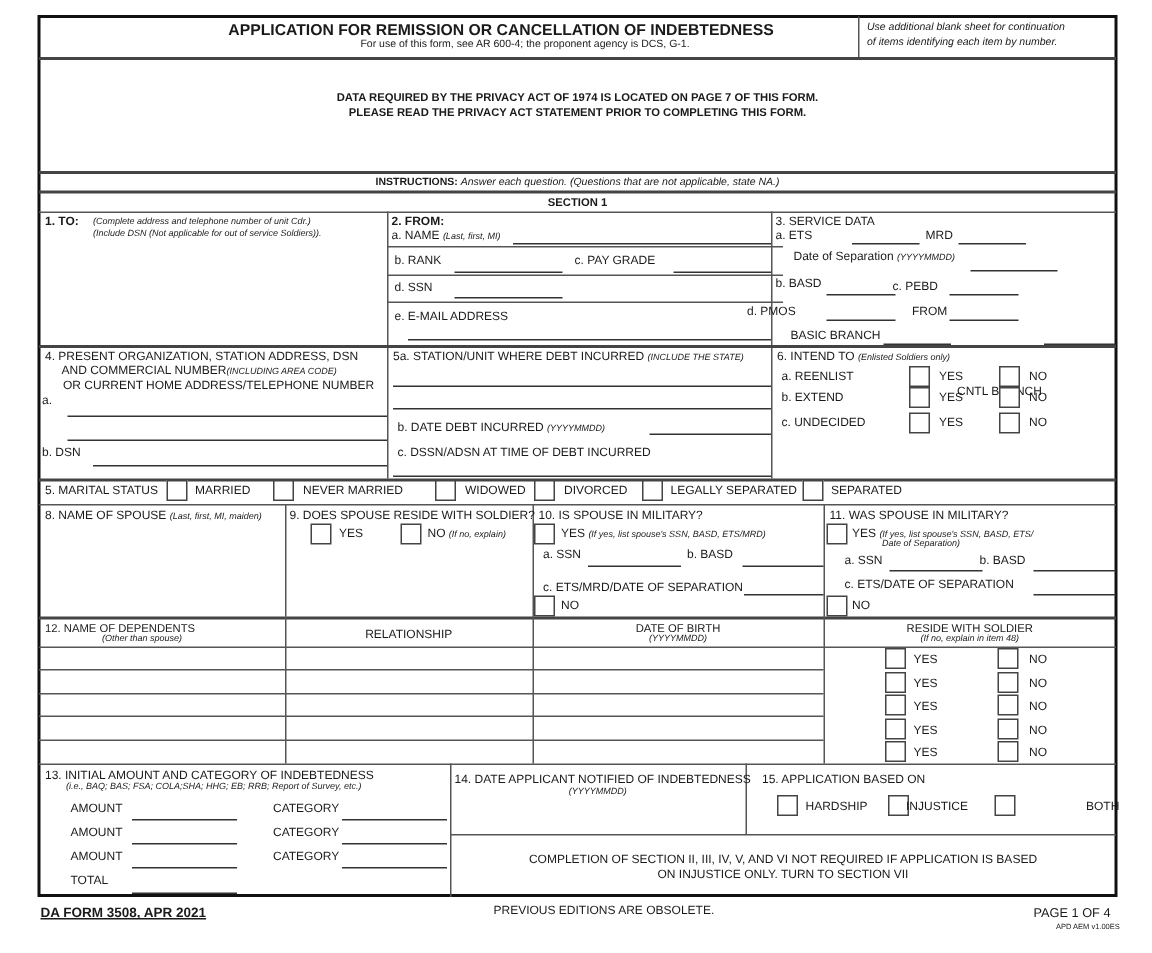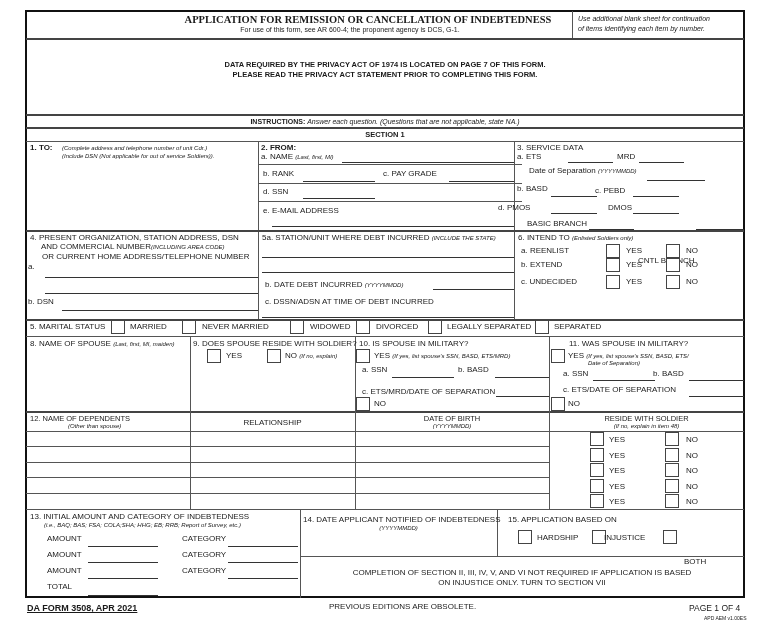--- a/index.html
+++ b/index.html
@@ -17,21 +17,21 @@
   .cb { position: absolute; width: 14px; height: 14px; border: 1px solid #444; background: #fff; }
   .center { text-align: center; }
   .title { font-size: 10.5px; font-weight: bold; }
 </style>
 </head>
 <body>
 
 <div class="form"></div>
 
 <div class="vl" style="left:572px; top:11px; height:27px;"></div>
-<div class="t title center" style="left:148px; width:440px; top:15px;font-family:Liberation Serif, serif;">APPLICATION FOR REMISSION OR CANCELLATION OF INDEBTEDNESS</div>
+<div class="t title center" style="left:114px; width:440px; top:15px;">APPLICATION FOR REMISSION OR CANCELLATION OF INDEBTEDNESS</div>
 <div class="t center" style="left:130px; width:440px; top:25px; font-size:7px;">For use of this form, see AR 600-4; the proponent agency is DCS, G-1.</div>
 <div class="t i" style="left:578px; top:14px; font-size:7px;">Use additional blank sheet for continuation</div>
 <div class="t i" style="left:578px; top:24px; font-size:7px;">of items identifying each item by number.</div>
 <div class="hlb" style="left:26px; width:718px; top:38px;"></div>
 
 <div class="t b center" style="left:26px; width:718px; top:60px; font-size:7.5px;">DATA REQUIRED BY THE PRIVACY ACT OF 1974 IS LOCATED ON PAGE 7 OF THIS FORM.</div>
 <div class="t b center" style="left:26px; width:718px; top:70px; font-size:7.5px;">PLEASE READ THE PRIVACY ACT STATEMENT PRIOR TO COMPLETING THIS FORM.</div>
 <div class="hlb" style="left:26px; width:718px; top:114px;"></div>
 
 <div class="t center" style="left:26px; width:718px; top:117px; font-size:7px;">
@@ -74,21 +74,21 @@
 <div class="t" style="left:529px; top:166px;"><span>Date of Separation</span> <span class="i">(YYYYMMDD)</span></div>
 <div class="line" style="left:647px; width:58px; top:180px;"></div>
 <div class="hl" style="left:514px; width:8px; top:183px;"></div>
 <div class="t" style="left:517px; top:184px;">b.  BASD</div>
 <div class="line" style="left:551px; width:46px; top:196px;"></div>
 <div class="t" style="left:595px; top:186px;">c.  PEBD</div>
 <div class="line" style="left:633px; width:46px; top:196px;"></div>
 <div class="hl" style="left:514px; width:8px; top:201px;"></div>
 <div class="t" style="left:498px; top:203px;">d.  PMOS</div>
 <div class="line" style="left:551px; width:46px; top:213px;"></div>
-<div class="t" style="left:608px; top:203px;">DMOS</div>
+<div class="t" style="left:608px; top:203px;">FROM</div>
 <div class="line" style="left:633px; width:46px; top:213px;"></div>
 <div class="t" style="left:527px; top:219px;">BASIC BRANCH</div>
 <div class="line" style="left:589px; width:45px; top:229px;"></div>
 <div class="t" style="left:638px; top:219px;margin-top:37px;">CNTL BRANCH</div>
 <div class="line" style="left:696px; width:48px; top:229px;"></div>
 
 <div class="hlb" style="left:26px; width:718px; top:230px;"></div>
 
 <div class="t" style="left:30px; top:233px;">4.  PRESENT ORGANIZATION, STATION ADDRESS, DSN</div>
 <div class="t" style="left:41px; top:242px;"><span>AND COMMERCIAL NUMBER</span><span class="i">(INCLUDING AREA CODE)</span></div>
@@ -159,21 +159,21 @@
 <div class="t" style="left:374px; top:351px;"><span>YES</span> <span class="i">(If yes, list spouse's SSN, BASD, ETS/MRD)</span></div>
 <div class="t" style="left:362px; top:365px;">a.  SSN</div>
 <div class="line" style="left:392px; width:62px; top:377px;"></div>
 <div class="t" style="left:458px; top:365px;">b.  BASD</div>
 <div class="line" style="left:495px; width:54px; top:377px;"></div>
 <div class="t" style="left:362px; top:387px;">c.  ETS/MRD/DATE OF SEPARATION</div>
 <div class="line" style="left:496px; width:53px; top:396px;"></div>
 <div class="cb" style="left:356px; top:397px;"></div>
 <div class="t" style="left:374px; top:399px;">NO</div>
 
-<div class="t" style="left:553px; top:339px;margin-left:16px;">11. WAS SPOUSE IN MILITARY?</div>
+<div class="t" style="left:553px; top:339px;">11. WAS SPOUSE IN MILITARY?</div>
 <div class="cb" style="left:551px; top:349px;"></div>
 <div class="t" style="left:568px; top:351px;"><span>YES</span> <span class="i">(If yes, list spouse's SSN, BASD, ETS/</span></div>
 <div class="t i" style="left:588px; top:358px;">Date of Separation)</div>
 <div class="t" style="left:563px; top:369px;">a.  SSN</div>
 <div class="line" style="left:593px; width:62px; top:380px;"></div>
 <div class="t" style="left:653px; top:369px;">b.  BASD</div>
 <div class="line" style="left:689px; width:55px; top:380px;"></div>
 <div class="t" style="left:563px; top:385px;">c.  ETS/DATE OF SEPARATION</div>
 <div class="line" style="left:689px; width:55px; top:396px;"></div>
 <div class="cb" style="left:551px; top:397px;"></div>
@@ -249,21 +249,21 @@
 <div class="t" style="left:303px; top:515px;">14.  DATE APPLICANT NOTIFIED OF INDEBTEDNESS</div>
 <div class="t i center" style="left:300px; width:197px; top:523px;">(YYYYMMDD)</div>
 <div class="abs" style="left:303px; top:532px; width:190px; height:22px;"></div>
 
 <div class="t" style="left:508px; top:515px;">15.  APPLICATION BASED ON</div>
 <div class="cb" style="left:518px; top:530px;"></div>
 <div class="t" style="left:537px; top:533px;">HARDSHIP</div>
 <div class="cb" style="left:592px; top:530px;"></div>
 <div class="t" style="left:604px; top:533px;">INJUSTICE</div>
 <div class="cb" style="left:663px; top:530px;"></div>
-<div class="t" style="left:684px; top:533px;margin-top:24px;">BOTH</div>
+<div class="t" style="left:724px; top:533px;">BOTH</div>
 
 <div class="hl" style="left:300px; width:444px; top:556px;"></div>
 <div class="t center" style="left:300px; width:444px; top:568px;">COMPLETION OF SECTION II, III, IV, V, AND VI NOT REQUIRED IF APPLICATION IS BASED</div>
 <div class="t center" style="left:300px; width:444px; top:578px;">ON INJUSTICE ONLY.  TURN TO SECTION VII</div>
 
 <div class="t b" style="left:27px; top:603px; font-size:9px;text-decoration:underline;">DA FORM 3508, APR 2021</div>
 <div class="t" style="left:329px; top:602px;">PREVIOUS EDITIONS ARE OBSOLETE.</div>
 <div class="t" style="left:689px; top:603px; font-size:8.5px;">PAGE  1 OF 4</div>
 <div class="t" style="left:704px; top:613px; font-size:5px;">APD AEM v1.00ES</div>
 

